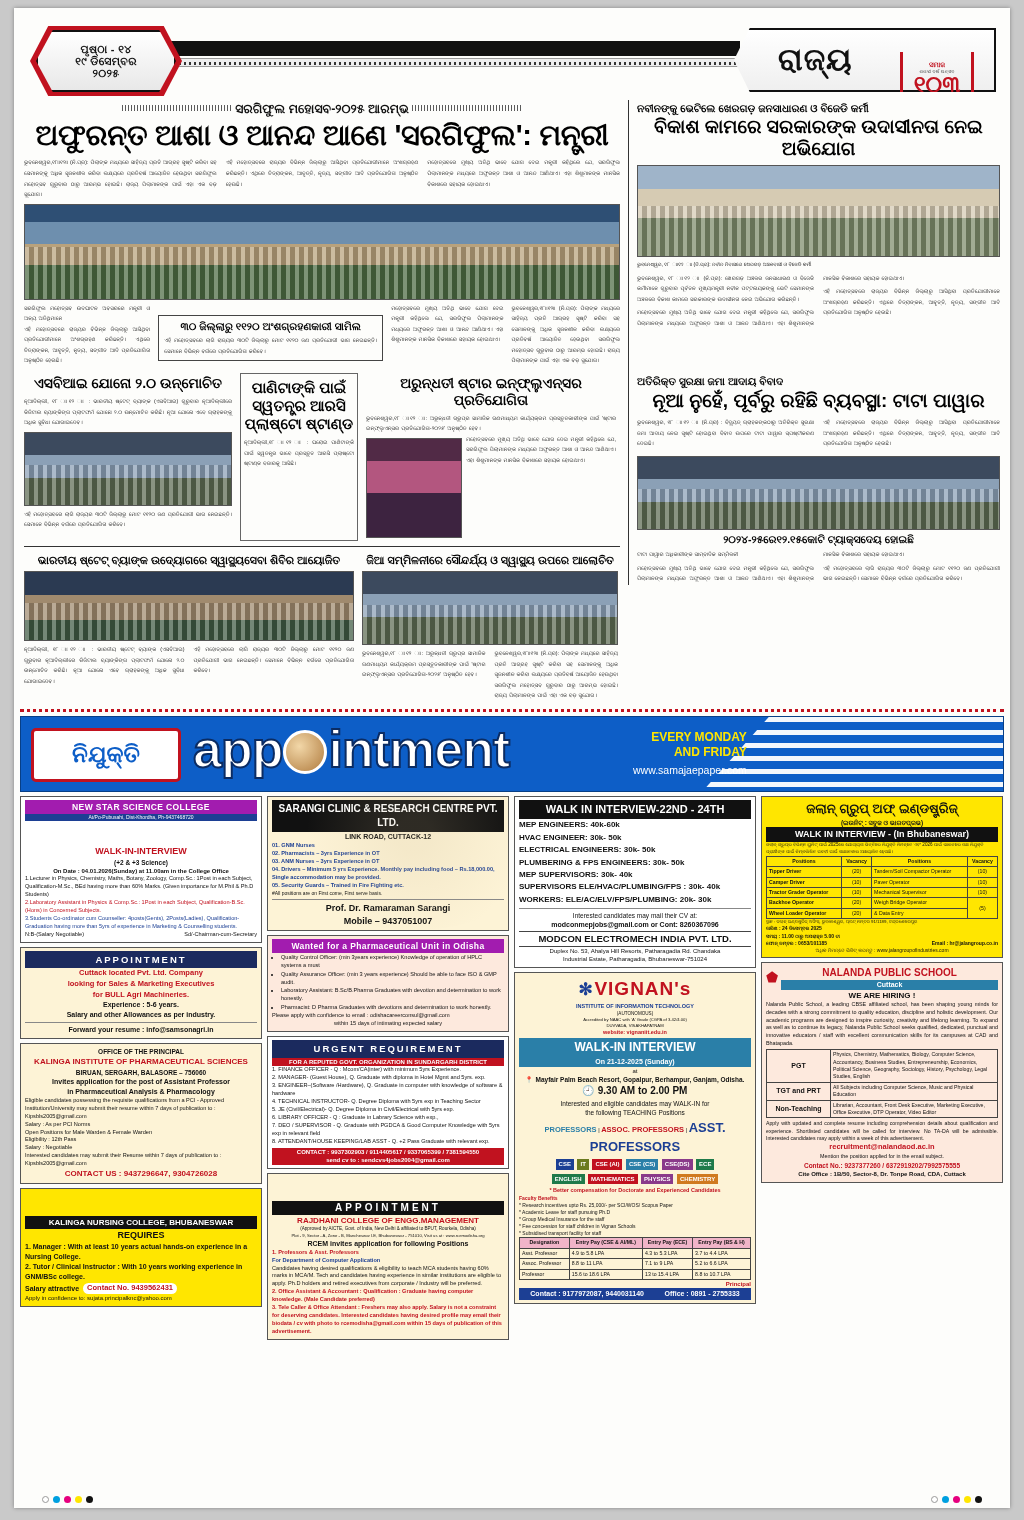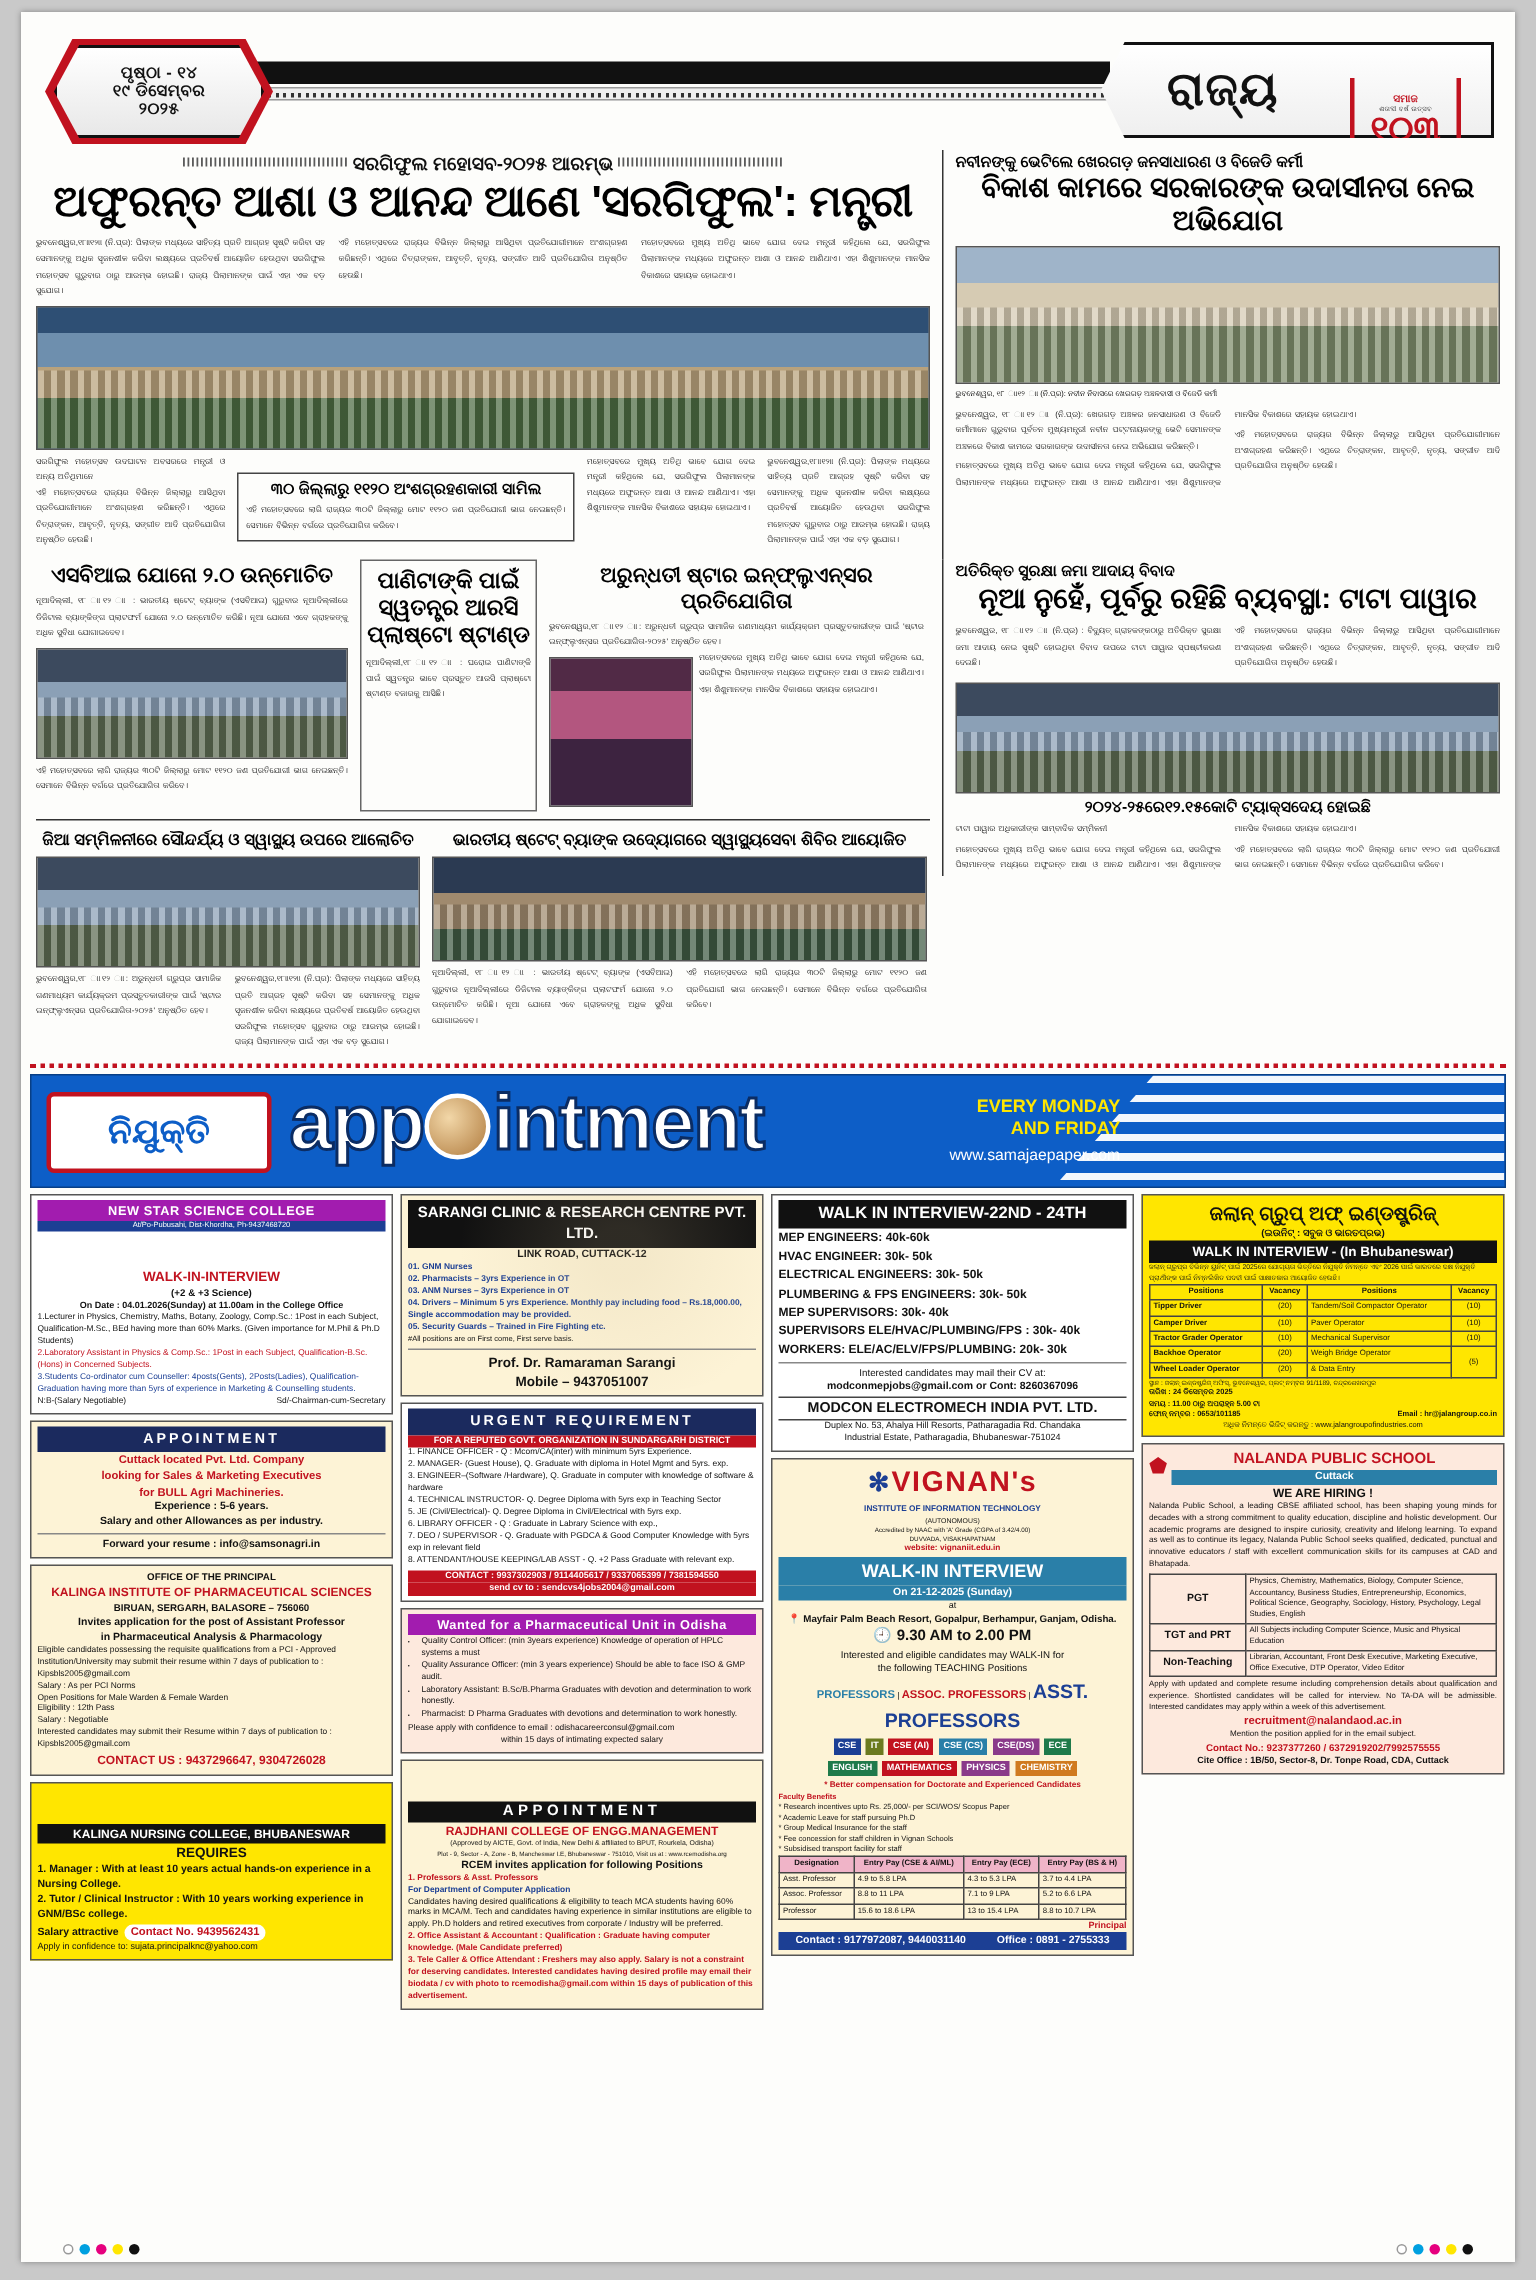--- a/index.html
+++ b/index.html
@@ -288,38 +288,38 @@
           <div style="width:250px">
             <div class="midhead">ଅରୁନ୍ଧତୀ ଷ୍ଟାର ଇନ୍‌ଫ୍ଲୁଏନ୍ସର ପ୍ରତିଯୋଗିତା</div>
             <div class="od">ଭୁବନେଶ୍ୱର,୧୮ ାା୧୨ ାା: ଅରୁନ୍ଧତୀ ଗ୍ରୁପ୍‌ର ସାମାଜିକ ଗଣମାଧ୍ୟମ କାର୍ଯ୍ୟକ୍ରମ ପ୍ରସ୍ତୁତକାରୀଙ୍କ ପାଇଁ 'ଷ୍ଟାର ଇନ୍‌ଫ୍ଲୁଏନ୍ସର ପ୍ରତିଯୋଗିତା-୨୦୨୫' ଅନୁଷ୍ଠିତ ହେବ।</div>
             <div class="photo h5" style="width:96px;float:left;margin-right:4px"></div>
             <div class="od">ମହୋତ୍ସବରେ ମୁଖ୍ୟ ଅତିଥି ଭାବେ ଯୋଗ ଦେଇ ମନ୍ତ୍ରୀ କହିଥିଲେ ଯେ, ସରଗିଫୁଲ ପିଲାମାନଙ୍କ ମଧ୍ୟରେ ଅଫୁରନ୍ତ ଆଶା ଓ ଆନନ୍ଦ ଆଣିଥାଏ। ଏହା ଶିଶୁମାନଙ୍କ ମାନସିକ ବିକାଶରେ ସହାୟକ ହୋଇଥାଏ।</div>
           </div>
         </div>
 
         <hr class="hr-thin">
         <div class="secrow">
+          <div style="width:330px">
+            <div class="midhead" style="font-size:11px">ଭାରତୀୟ ଷ୍ଟେଟ୍ ବ୍ୟାଙ୍କ ଉଦ୍ୟୋଗରେ ସ୍ୱାସ୍ଥ୍ୟସେବା ଶିବିର ଆୟୋଜିତ</div>
+            <div class="photo h4">
+              <div class="crowd"></div>
+            </div>
+            <div class="cols2 od">
+              <p>ନୂଆଦିଲ୍ଲୀ, ୧୮ ାା୧୨ ାା : ଭାରତୀୟ ଷ୍ଟେଟ୍ ବ୍ୟାଙ୍କ (ଏସବିଆଇ) ଗୁରୁବାର ନୂଆଦିଲ୍ଲୀରେ ଡିଜିଟାଲ ବ୍ୟାଙ୍କିଙ୍ଗ ପ୍ଲାଟଫର୍ମ ଯୋନୋ ୨.୦ ଉନ୍ମୋଚିତ କରିଛି। ନୂଆ ଯୋନୋ ଏବେ ଗ୍ରାହକଙ୍କୁ ଅଧିକ ସୁବିଧା ଯୋଗାଇଦେବ।</p>
+              <p>ଏହି ମହୋତ୍ସବରେ ଲାଗି ରାଜ୍ୟର ୩୦ଟି ଜିଲ୍ଲାରୁ ମୋଟ ୧୧୨୦ ଜଣ ପ୍ରତିଯୋଗୀ ଭାଗ ନେଇଛନ୍ତି। ସେମାନେ ବିଭିନ୍ନ ବର୍ଗରେ ପ୍ରତିଯୋଗିତା କରିବେ।</p>
+            </div>
+          </div>
           <div style="width:256px">
             <div class="midhead" style="font-size:11px">ଜିଆ ସମ୍ମିଳନୀରେ ସୌନ୍ଦର୍ଯ୍ୟ ଓ ସ୍ୱାସ୍ଥ୍ୟ ଉପରେ ଆଲୋଚିତ</div>
             <div class="photo h3">
               <div class="crowd"></div>
             </div>
             <div class="cols2 od">
               <p>ଭୁବନେଶ୍ୱର,୧୮ ାା୧୨ ାା: ଅରୁନ୍ଧତୀ ଗ୍ରୁପ୍‌ର ସାମାଜିକ ଗଣମାଧ୍ୟମ କାର୍ଯ୍ୟକ୍ରମ ପ୍ରସ୍ତୁତକାରୀଙ୍କ ପାଇଁ 'ଷ୍ଟାର ଇନ୍‌ଫ୍ଲୁଏନ୍ସର ପ୍ରତିଯୋଗିତା-୨୦୨୫' ଅନୁଷ୍ଠିତ ହେବ।</p>
               <p>ଭୁବନେଶ୍ୱର,୧୮ାା୧୨ାା (ନି.ପ୍ର): ପିଲାଙ୍କ ମଧ୍ୟରେ ସାହିତ୍ୟ ପ୍ରତି ଆଗ୍ରହ ସୃଷ୍ଟି କରିବା ସହ ସେମାନଙ୍କୁ ଅଧିକ ସୃଜନଶୀଳ କରିବା ଲକ୍ଷ୍ୟରେ ପ୍ରତିବର୍ଷ ଆୟୋଜିତ ହେଉଥିବା ସରଗିଫୁଲ ମହୋତ୍ସବ ଗୁରୁବାର ଠାରୁ ଆରମ୍ଭ ହୋଇଛି। ରାଜ୍ୟ ପିଲାମାନଙ୍କ ପାଇଁ ଏହା ଏକ ବଡ଼ ସୁଯୋଗ।</p>
-            </div>
-          </div>
-          <div style="width:330px">
-            <div class="midhead" style="font-size:11px">ଭାରତୀୟ ଷ୍ଟେଟ୍ ବ୍ୟାଙ୍କ ଉଦ୍ୟୋଗରେ ସ୍ୱାସ୍ଥ୍ୟସେବା ଶିବିର ଆୟୋଜିତ</div>
-            <div class="photo h4">
-              <div class="crowd"></div>
-            </div>
-            <div class="cols2 od">
-              <p>ନୂଆଦିଲ୍ଲୀ, ୧୮ ାା୧୨ ାା : ଭାରତୀୟ ଷ୍ଟେଟ୍ ବ୍ୟାଙ୍କ (ଏସବିଆଇ) ଗୁରୁବାର ନୂଆଦିଲ୍ଲୀରେ ଡିଜିଟାଲ ବ୍ୟାଙ୍କିଙ୍ଗ ପ୍ଲାଟଫର୍ମ ଯୋନୋ ୨.୦ ଉନ୍ମୋଚିତ କରିଛି। ନୂଆ ଯୋନୋ ଏବେ ଗ୍ରାହକଙ୍କୁ ଅଧିକ ସୁବିଧା ଯୋଗାଇଦେବ।</p>
-              <p>ଏହି ମହୋତ୍ସବରେ ଲାଗି ରାଜ୍ୟର ୩୦ଟି ଜିଲ୍ଲାରୁ ମୋଟ ୧୧୨୦ ଜଣ ପ୍ରତିଯୋଗୀ ଭାଗ ନେଇଛନ୍ତି। ସେମାନେ ବିଭିନ୍ନ ବର୍ଗରେ ପ୍ରତିଯୋଗିତା କରିବେ।</p>
             </div>
           </div>
         </div>
       </div>
 
       <div class="rightblk">
         <div class="subkick">ଅତିରିକ୍ତ ସୁରକ୍ଷା ଜମା ଆଦାୟ ବିବାଦ</div>
         <div class="midhead big">ନୂଆ ନୁହେଁ, ପୂର୍ବରୁ ରହିଛି ବ୍ୟବସ୍ଥା: ଟାଟା ପାୱାର</div>
         <div class="cols2 od">
           <p>ଭୁବନେଶ୍ୱର, ୧୮ ାା୧୨ ାା (ନି.ପ୍ର) : ବିଦ୍ୟୁତ୍ ଗ୍ରାହକଙ୍କଠାରୁ ଅତିରିକ୍ତ ସୁରକ୍ଷା ଜମା ଆଦାୟ ନେଇ ସୃଷ୍ଟି ହୋଇଥିବା ବିବାଦ ଉପରେ ଟାଟା ପାୱାର ସ୍ପଷ୍ଟୀକରଣ ଦେଇଛି।</p>
@@ -419,45 +419,45 @@
         <div class="blue b">02. Pharmacists – 3yrs Experience in OT</div>
         <div class="blue b">03. ANM Nurses – 3yrs Experience in OT</div>
         <div class="blue b">04. Drivers – Minimum 5 yrs Experience. Monthly pay including food – Rs.18,000.00, Single accommodation may be provided.</div>
         <div class="blue b">05. Security Guards – Trained in Fire Fighting etc.</div>
         <div style="font-size:5px">#All positions are on First come, First serve basis.</div>
         <div class="linebar"></div>
         <div class="ctr b" style="font-size:9px">Prof. Dr. Ramaraman Sarangi</div>
         <div class="ctr b" style="font-size:9px">Mobile – 9437051007</div>
       </div>
 
+      <div class="ad ad-peach">
+        <div class="ttl-blue">Wanted for a Pharmaceutical Unit in Odisha</div>
+        <ul>
+          <li>Quality Control Officer: (min 3years experience) Knowledge of operation of HPLC systems a must</li>
+          <li>Quality Assurance Officer: (min 3 years experience) Should be able to face ISO &amp; GMP audit.</li>
+          <li>Laboratory Assistant: B.Sc/B.Pharma Graduates with devotion and determination to work honestly.</li>
+          <li>Pharmacist: D Pharma Graduates with devotions and determination to work honestly.</li>
+        </ul>
+        <div>Please apply with confidence to email : odishacareerconsul@gmail.com</div>
+        <div class="ctr">within 15 days of intimating expected salary</div>
+      </div>
+
       <div class="ad">
         <div class="ttl-dark">URGENT REQUIREMENT</div>
         <div class="ctr b" style="background:#c1121f;color:#fff;font-size:6px">FOR A REPUTED GOVT. ORGANIZATION IN SUNDARGARH DISTRICT</div>
         <div>1. FINANCE OFFICER - Q : Mcom/CA(inter) with minimum 5yrs Experience.</div>
         <div>2. MANAGER- (Guest House), Q. Graduate with diploma in Hotel Mgmt and 5yrs. exp.</div>
         <div>3. ENGINEER–(Software /Hardware), Q. Graduate in computer with knowledge of software &amp; hardware</div>
         <div>4. TECHNICAL INSTRUCTOR- Q. Degree Diploma with 5yrs exp in Teaching Sector</div>
         <div>5. JE (Civil/Electrical)- Q. Degree Diploma in Civil/Electrical with 5yrs exp.</div>
         <div>6. LIBRARY OFFICER - Q : Graduate in Labrary Science with exp.,</div>
         <div>7. DEO / SUPERVISOR - Q. Graduate with PGDCA &amp; Good Computer Knowledge with 5yrs exp in relevant field</div>
         <div>8. ATTENDANT/HOUSE KEEPING/LAB ASST - Q. +2 Pass Graduate with relevant exp.</div>
         <div class="ctr b" style="background:#c1121f;color:#fff;font-size:6px;margin-top:2px">CONTACT : 9937302903 / 9114405617 / 9337065399 / 7381594550</div>
         <div class="ctr b" style="background:#c1121f;color:#fff;font-size:6px">send cv to : sendcvs4jobs2004@gmail.com</div>
-      </div>
-
-      <div class="ad ad-peach">
-        <div class="ttl-blue">Wanted for a Pharmaceutical Unit in Odisha</div>
-        <ul>
-          <li>Quality Control Officer: (min 3years experience) Knowledge of operation of HPLC systems a must</li>
-          <li>Quality Assurance Officer: (min 3 years experience) Should be able to face ISO &amp; GMP audit.</li>
-          <li>Laboratory Assistant: B.Sc/B.Pharma Graduates with devotion and determination to work honestly.</li>
-          <li>Pharmacist: D Pharma Graduates with devotions and determination to work honestly.</li>
-        </ul>
-        <div>Please apply with confidence to email : odishacareerconsul@gmail.com</div>
-        <div class="ctr">within 15 days of intimating expected salary</div>
       </div>
 
       <div class="ad ad-cream">
         <div class="ttl-red" style="background:#111;color:#fff;font-size:10px;letter-spacing:3px">APPOINTMENT</div>
         <div class="ctr b red" style="font-size:8px">RAJDHANI COLLEGE OF ENGG.MANAGEMENT</div>
         <div class="ctr" style="font-size:4.6px">(Approved by AICTE, Govt. of India, New Delhi &amp; affiliated to BPUT, Rourkela, Odisha)</div>
         <div class="ctr" style="font-size:4.2px">Plot - 9, Sector - A, Zone - B, Mancheswar I.E, Bhubaneswar - 751010, Visit us at : www.rcemodisha.org</div>
         <div class="ctr b" style="font-size:7px">RCEM invites application for following Positions</div>
         <div class="b red">1. Professors &amp; Asst. Professors</div>
         <div class="b blue">For Department of Computer Application</div>

